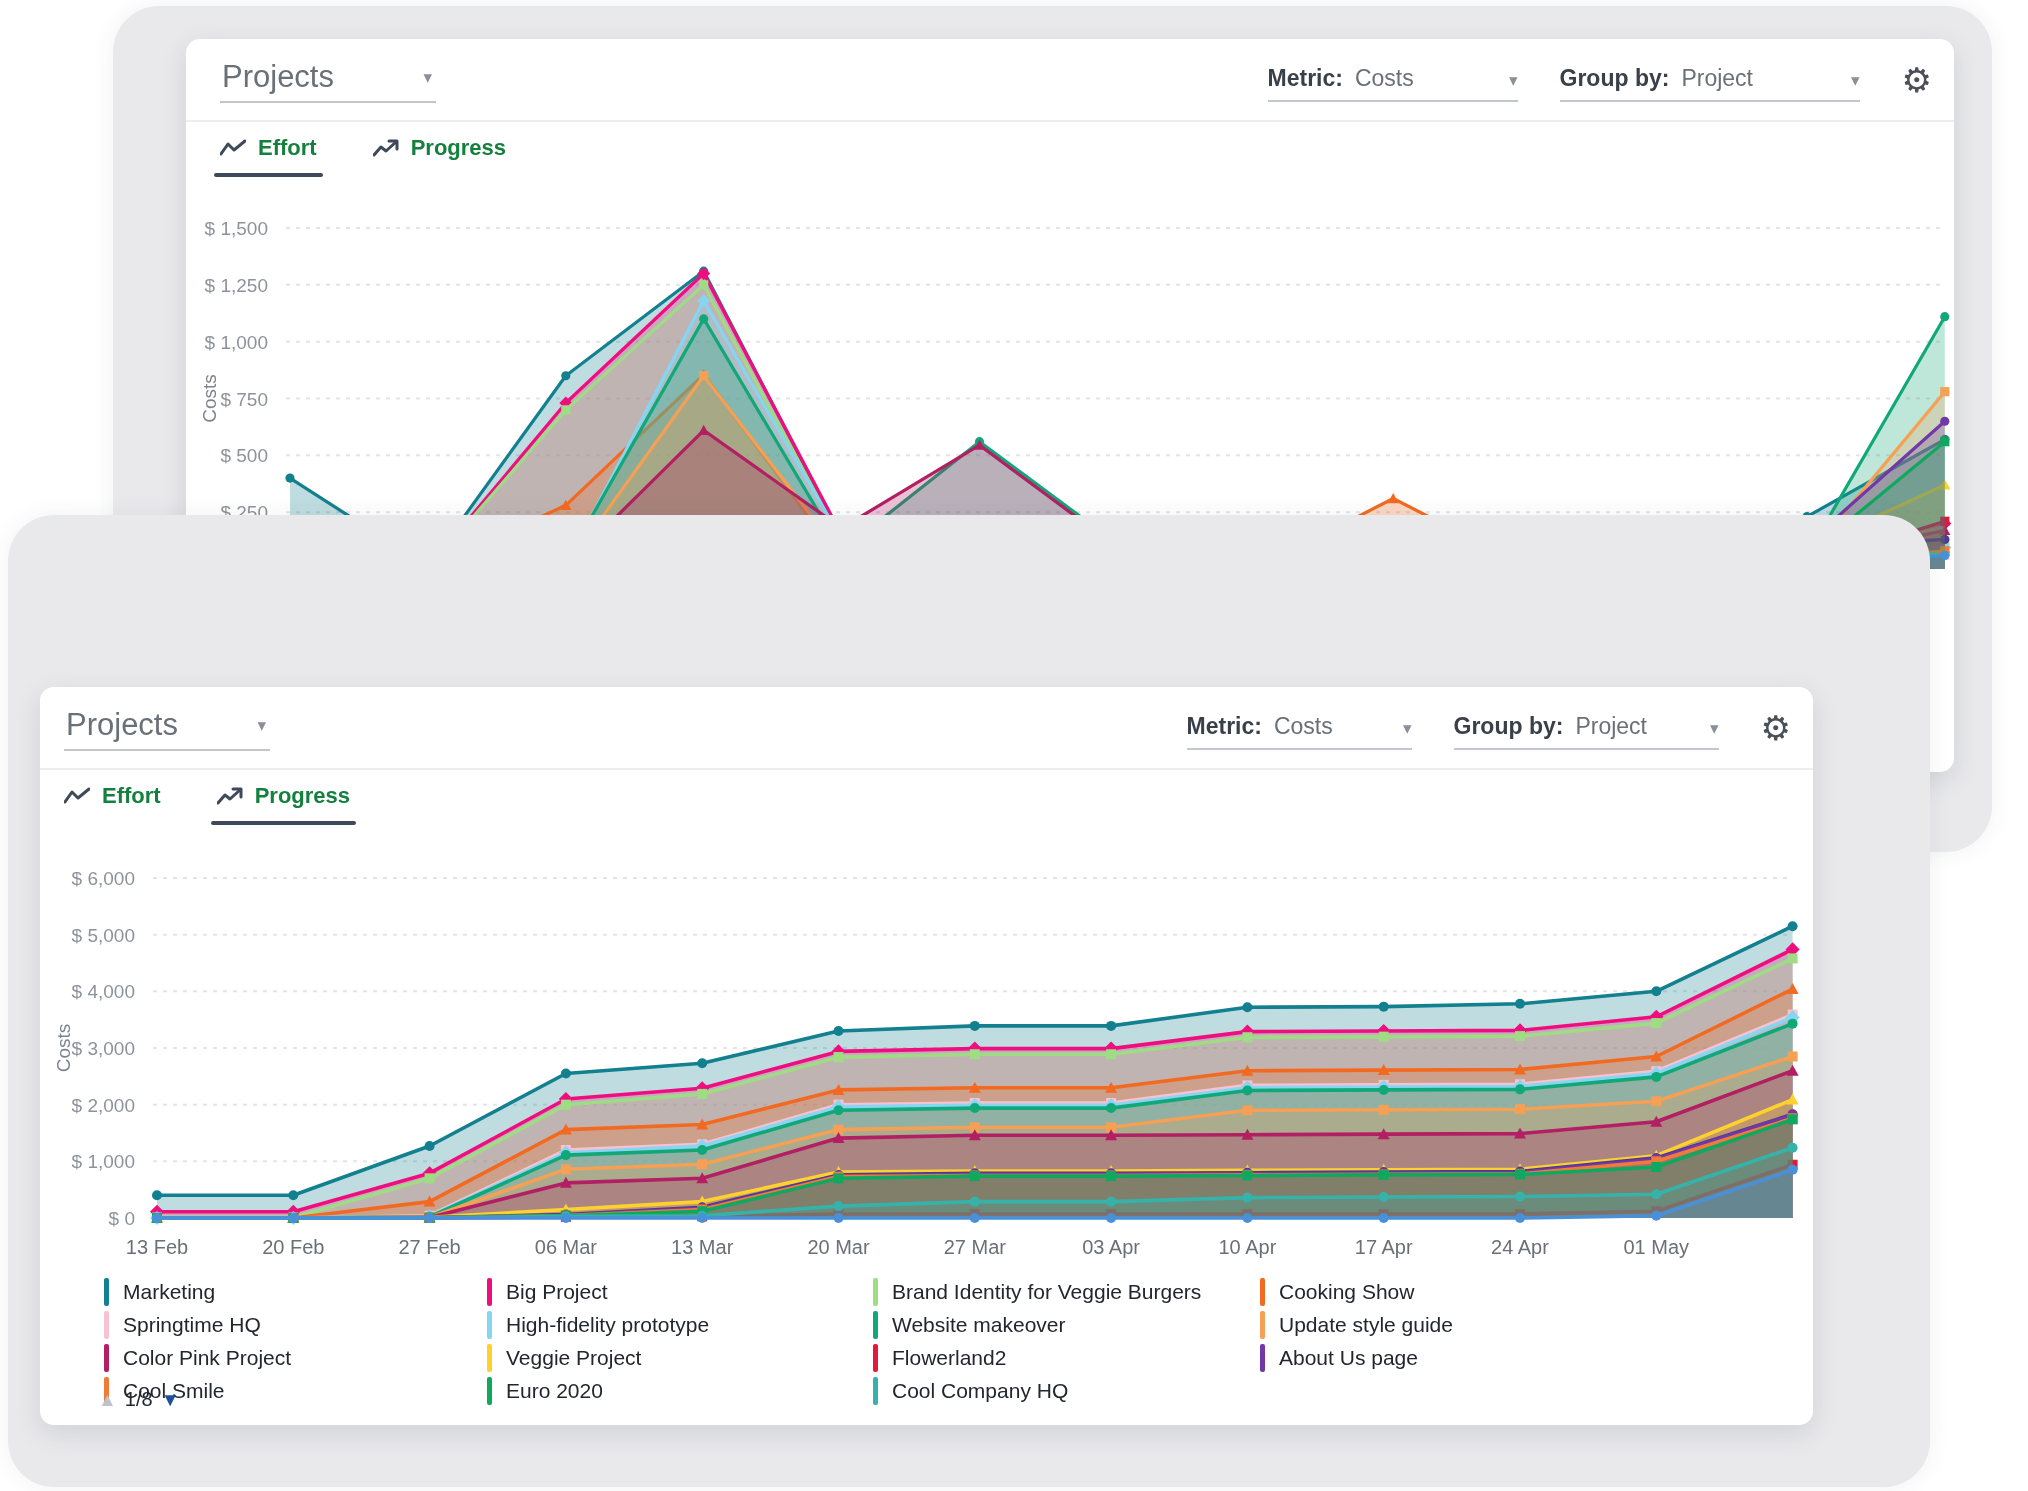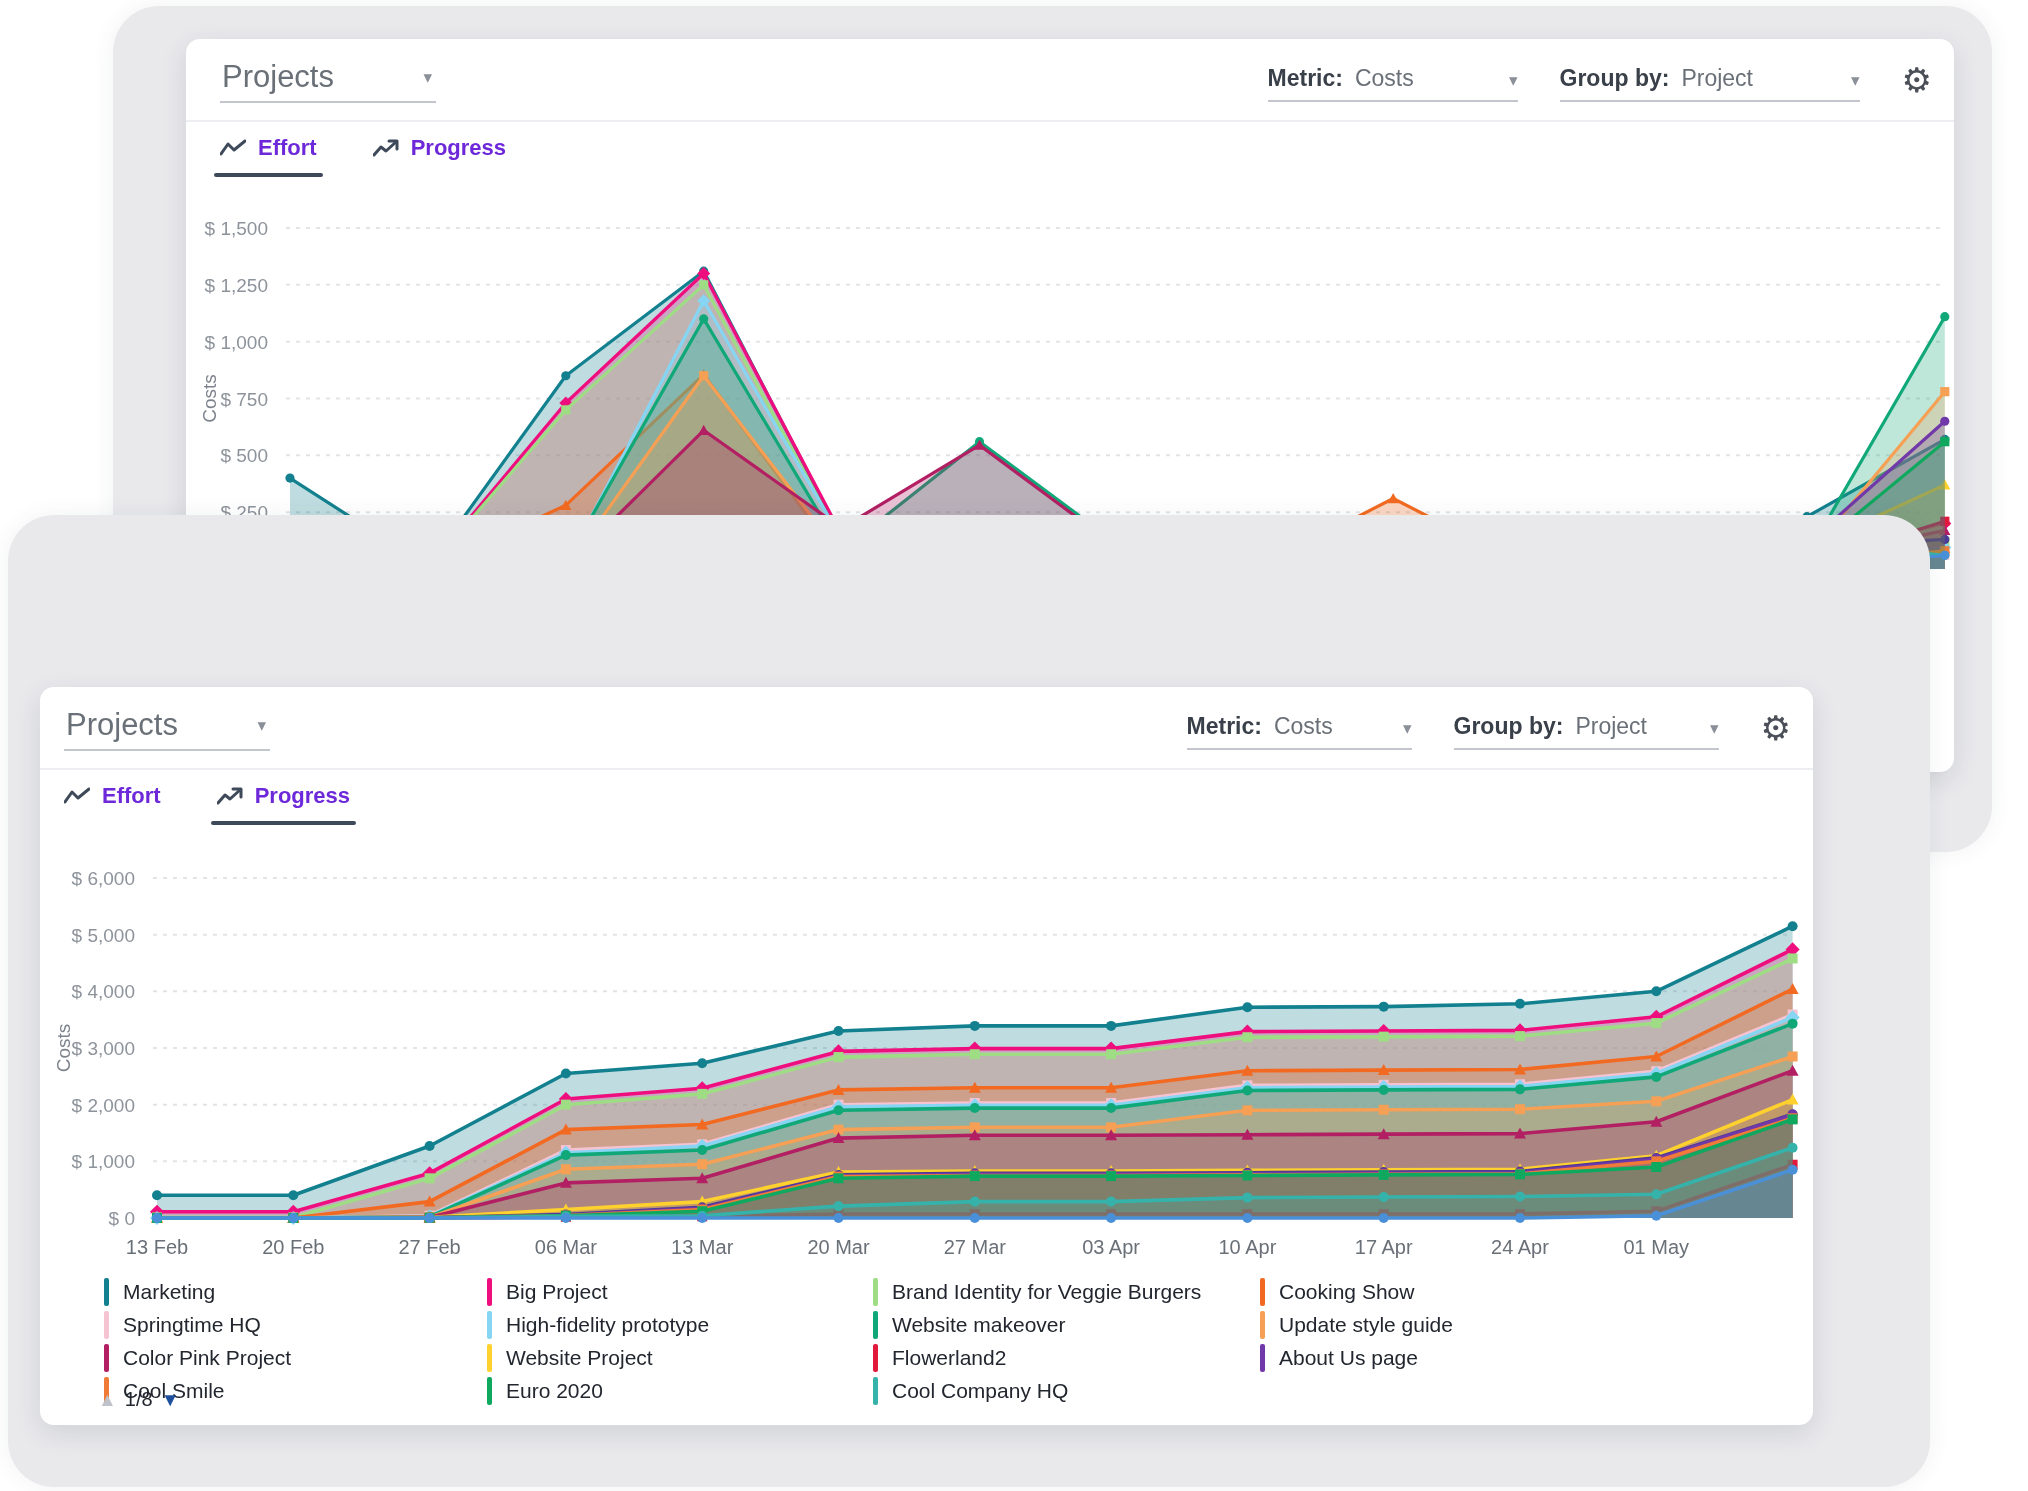--- a/index.html
+++ b/index.html
@@ -12,21 +12,21 @@
   .select{position:absolute;display:flex;align-items:center;justify-content:space-between;
           border-bottom:2px solid #c3c7cd;padding:0 4px 6px 2px;}
   .select .val{color:#6a7077;font-size:31px;}
   .caret{color:#8a8f98;font-size:17px;margin-left:14px;}
   .hdr-right{position:absolute;top:26px;display:flex;align-items:flex-start;}
   .labeled-select{display:flex;align-items:baseline;border-bottom:2px solid #c3c7cd;padding-bottom:8px;margin-right:42px;}
   .labeled-select .lab{font-weight:700;color:#3a4049;font-size:23px;margin-right:12px;}
   .labeled-select .val{color:#6a7077;font-size:23px;}
   .gear{font-size:34px;color:#4b4f58;line-height:1;margin-top:-2px;cursor:pointer;}
   .tabs{position:absolute;left:34px;top:96px;display:flex;gap:56px;}
-  .tab{display:flex;align-items:center;gap:12px;color:#6d28d9;font-size:22px;font-weight:600;padding-bottom:14px;position:relative;}
+  .tab{display:flex;align-items:center;gap:12px;color:#15803d;font-size:22px;font-weight:600;padding-bottom:14px;position:relative;}
   .tab svg{display:block;}
   .tab .tab-underline{display:none;position:absolute;left:-6px;right:-6px;bottom:-2px;height:4px;background:#3e4959;border-radius:2px;}
   .tab.active .tab-underline{display:block;}
   .chart-svg{position:absolute;left:0;top:0;}
   .legend{position:absolute;display:grid;}
   .legend .li{display:flex;align-items:center;gap:14px;height:33px;cursor:pointer;}
   .legend .chip{width:5px;height:28px;border-radius:2px;flex:0 0 auto;}
   .legend .lbl{font-size:21px;color:#22262e;white-space:nowrap;}
   .pagination{position:absolute;display:flex;align-items:center;gap:8px;font-size:20px;color:#22262e;}
   .pg-up{color:#bfc2c8;font-size:19px;cursor:pointer;}
@@ -767,21 +767,21 @@
         <div class="li">
           <span class="chip" style="background: rgb(245, 160, 84);"></span>
           <span class="lbl">Update style guide</span>
         </div>
         <div class="li">
           <span class="chip" style="background: rgb(178, 31, 99);"></span>
           <span class="lbl">Color Pink Project</span>
         </div>
         <div class="li">
           <span class="chip" style="background: rgb(255, 209, 46);"></span>
-          <span class="lbl">Website Project</span>
+          <span class="lbl">Veggie Project</span>
         </div>
         <div class="li">
           <span class="chip" style="background: rgb(225, 26, 60);"></span>
           <span class="lbl">Flowerland2</span>
         </div>
         <div class="li">
           <span class="chip" style="background: rgb(112, 56, 168);"></span>
           <span class="lbl">About Us page</span>
         </div>
         <div class="li">

